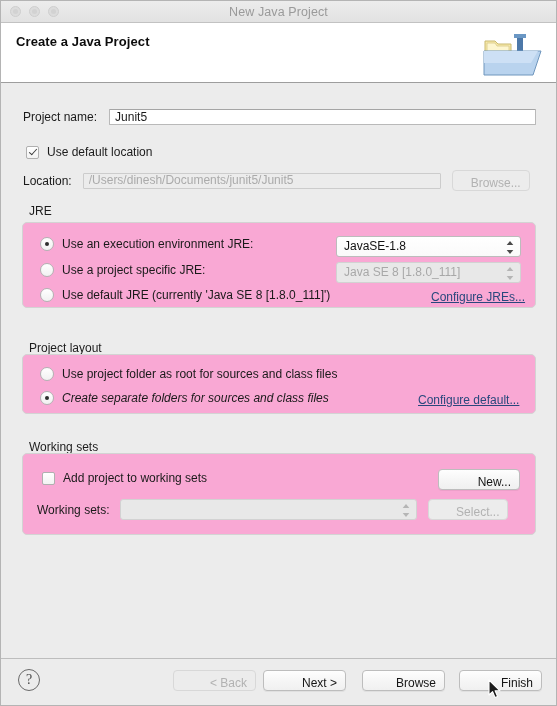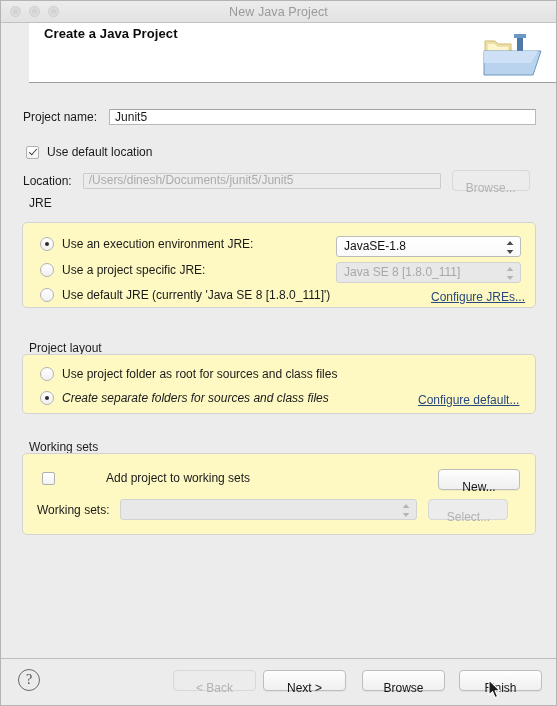--- a/index.html
+++ b/index.html
@@ -71,23 +71,22 @@
     letter-spacing: 0.1px;
     font-weight: 400;
   }
 
   
   .header {
     flex: 0 0 60px;
     background: #ffffff;
     border-bottom: 1px solid #9d9d9d;
     position: relative;
-    padding: 3px 0 0 15px;
-    box-sizing: border-box;
-    margin-left: 28px;
+    padding: 11px 0 0 15px;
+    box-sizing: border-box;
   }
   .header-title {
     font-size: 13px;
     font-weight: bold;
     color: #0c0c0c;
     letter-spacing: 0.1px;
   }
   .header-desc {
     margin-top: 9px;
     margin-left: 9px;
@@ -198,25 +197,25 @@
   .btn {
     box-sizing: border-box;
     height: 21px;
     min-width: 74px;
     background: linear-gradient(to bottom, #fefefe 0%, #f6f6f6 50%, #f0f0f0 100%);
     border: 1px solid #bdbdbd;
     border-radius: 4px;
     font-family: "Liberation Sans", sans-serif;
     font-size: 12px;
     color: #151515;
-    text-align: center;
+    text-align: right;
     line-height: 19px;
     box-shadow: 0 1px 0 rgba(0,0,0,0.05);
     cursor: default;
-    padding: 8px 8px;
+    padding: 3px 8px;
   }
   .btn.disabled {
     color: #b2b2b2;
     background: #ececec;
     border-color: #d8d8d8;
     box-shadow: none;
   }
 
   
   .combo {
@@ -247,21 +246,21 @@
     color: #a8a8a8;
   }
   .combo.disabled .arrows { color: #b5b5b5; }
 
   
   .group {
     position: absolute;
     box-sizing: border-box;
     border: 1px solid #d3d3d3;
     border-radius: 5px;
-    background: #fef9c3;
+    background: #f9a8d4;
   }
   .group-title {
     position: absolute;
     font-size: 12px;
     color: #1c1c1c;
     background: transparent;
   }
 
   .link {
     font-size: 12px;
@@ -346,21 +345,21 @@
       <span class="cbox checked"></span>
       <span class="label" style="margin-left:8px;">Use default location</span>
     </div>
 
     <div class="row" style="position:absolute; left:22px; top:87px; width:513px;">
       <span class="label">Location:</span>
       <input class="textfield disabled" style="width: 358px; margin-left: 11px;" type="text" readonly="" value="/Users/dinesh/Documents/junit5/Junit5">
       <div class="btn disabled" style="width:78px; margin-left:11px;">Browse...</div>
     </div>
 
-    <div class="group-title" style="left:28px; top:113px;">JRE</div>
+    <div class="group-title" style="left:28px; top:121px;">JRE</div>
     <div class="group" style="left:21px; top:139px; width:514px; height:86px;">
 
       <div class="row" style="position:absolute; left:17px; top:14px;">
         <span class="radio sel"></span>
         <span class="label" style="margin-left:8px;">Use an execution environment JRE:</span>
       </div>
       <div class="combo" style="position:absolute; left:313px; top:13px; width:185px;">
         <span>JavaSE-1.8</span>
         <span class="arrows">
           <svg width="8" height="15" viewBox="0 0 8 15">
@@ -399,21 +398,21 @@
       </div>
       <div class="row" style="position:absolute; left:17px; top:36px;">
         <span class="radio sel"></span>
         <span class="label" style="margin-left:8px;font-style:italic;">Create separate folders for sources and class files</span>
       </div>
       <span class="link" style="position:absolute; left:395px; top:38px;">Configure default...</span>
     </div>
 
     <div class="group-title" style="left:28px; top:357px;">Working sets</div>
     <div class="group" style="left:21px; top:370px; width:514px; height:82px;">
-      <div class="row" style="position:absolute; left:19px; top:17px;gap:43px;">
+      <div class="row" style="position:absolute; left:19px; top:17px;">
         <span class="cbox"></span>
         <span class="label" style="margin-left:8px;">Add project to working sets</span>
       </div>
       <div class="btn" style="position:absolute; left:415px; top:15px; width:82px;">New...</div>
 
       <div class="row" style="position:absolute; left:14px; top:45px;">
         <span class="label">Working sets:</span>
         <div class="combo disabled" style="width:297px; margin-left:11px;">
           <span></span>
           <span class="arrows">

